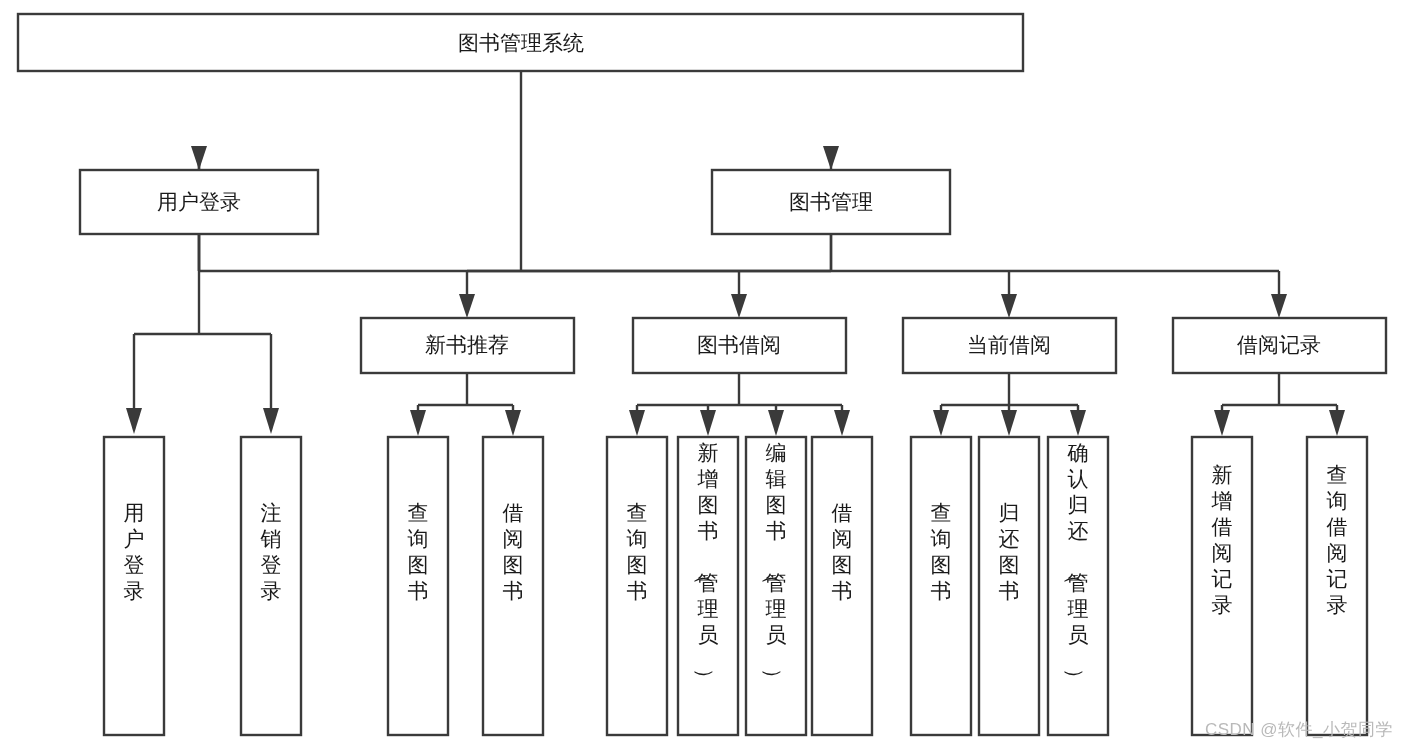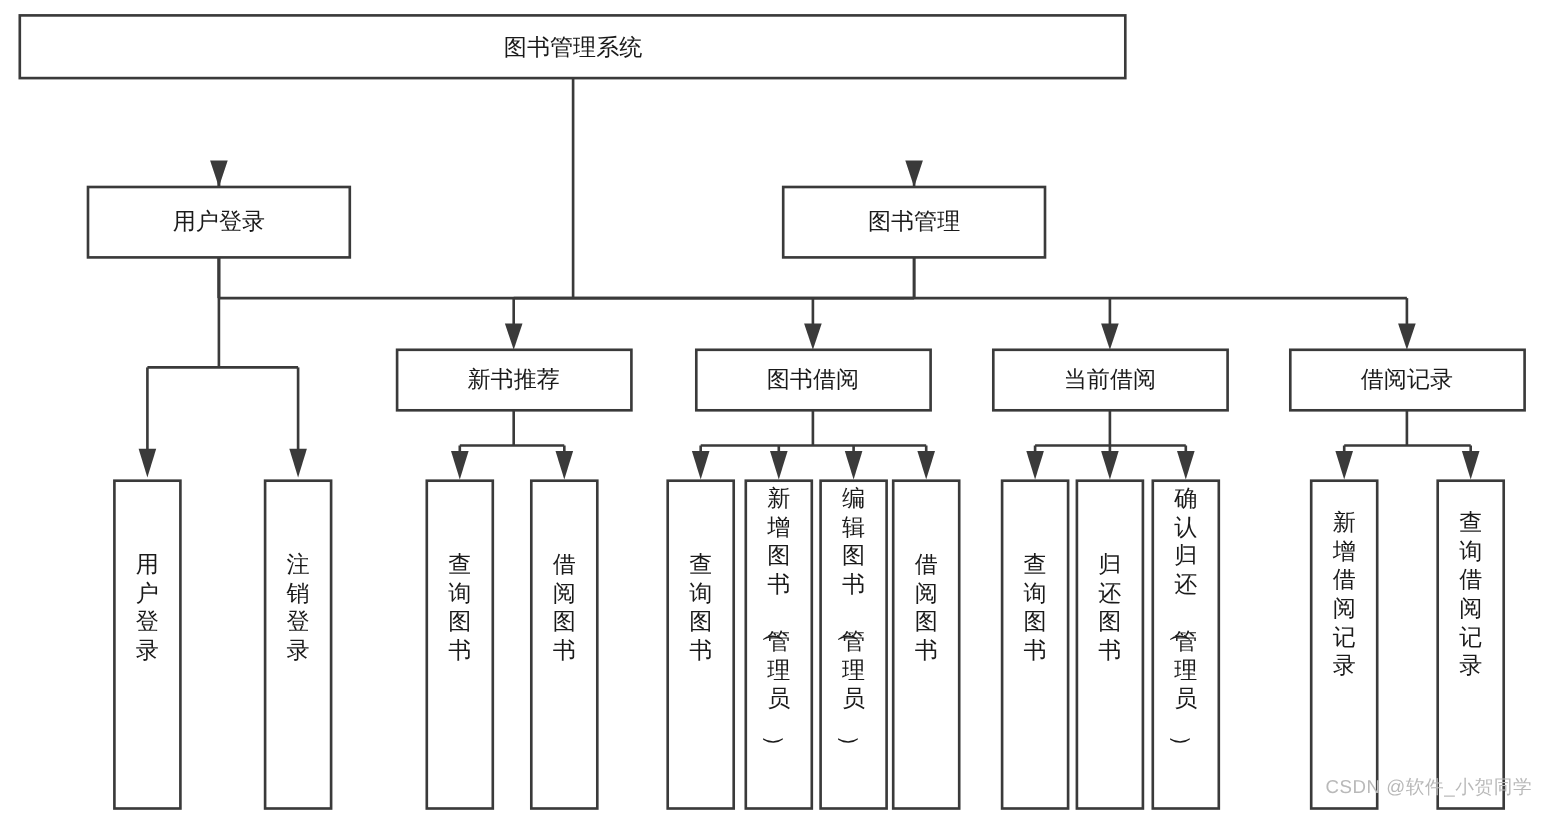--- a/index.html
+++ b/index.html
@@ -50,21 +50,21 @@
   }
   .node-label-v {
     font-family: "Liberation Sans", "DejaVu Sans", sans-serif;
     font-size: 21px;
     fill: #1a1a1a;
     text-anchor: middle;
   }
   .watermark {
     position: absolute;
     right: 12px;
-    bottom: 20px;
+    bottom: 6px;
     font-family: "Liberation Sans", "DejaVu Sans", sans-serif;
     font-size: 17px;
     color: #b9b9b9;
     white-space: nowrap;
     letter-spacing: 0.5px;
     user-select: none;
     text-align: center;
   }
 </style>
 </head>

